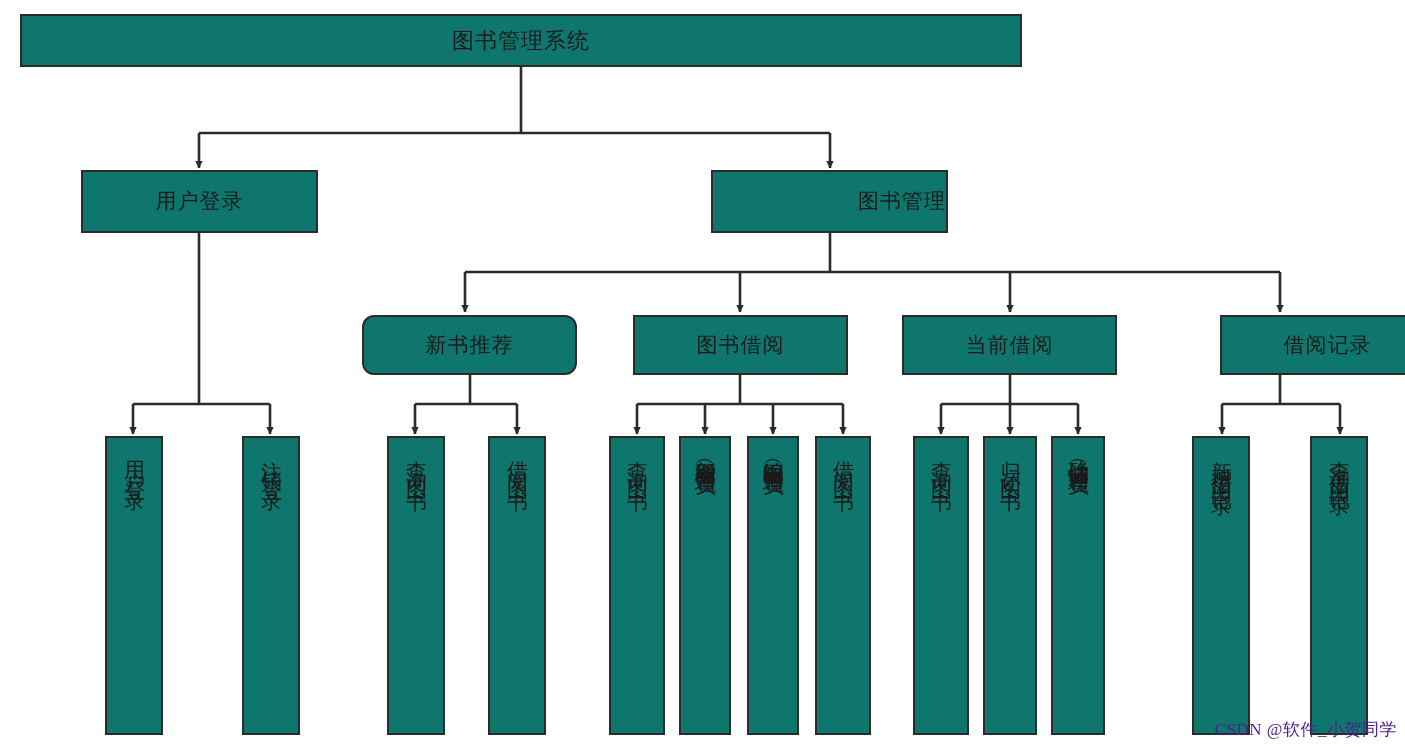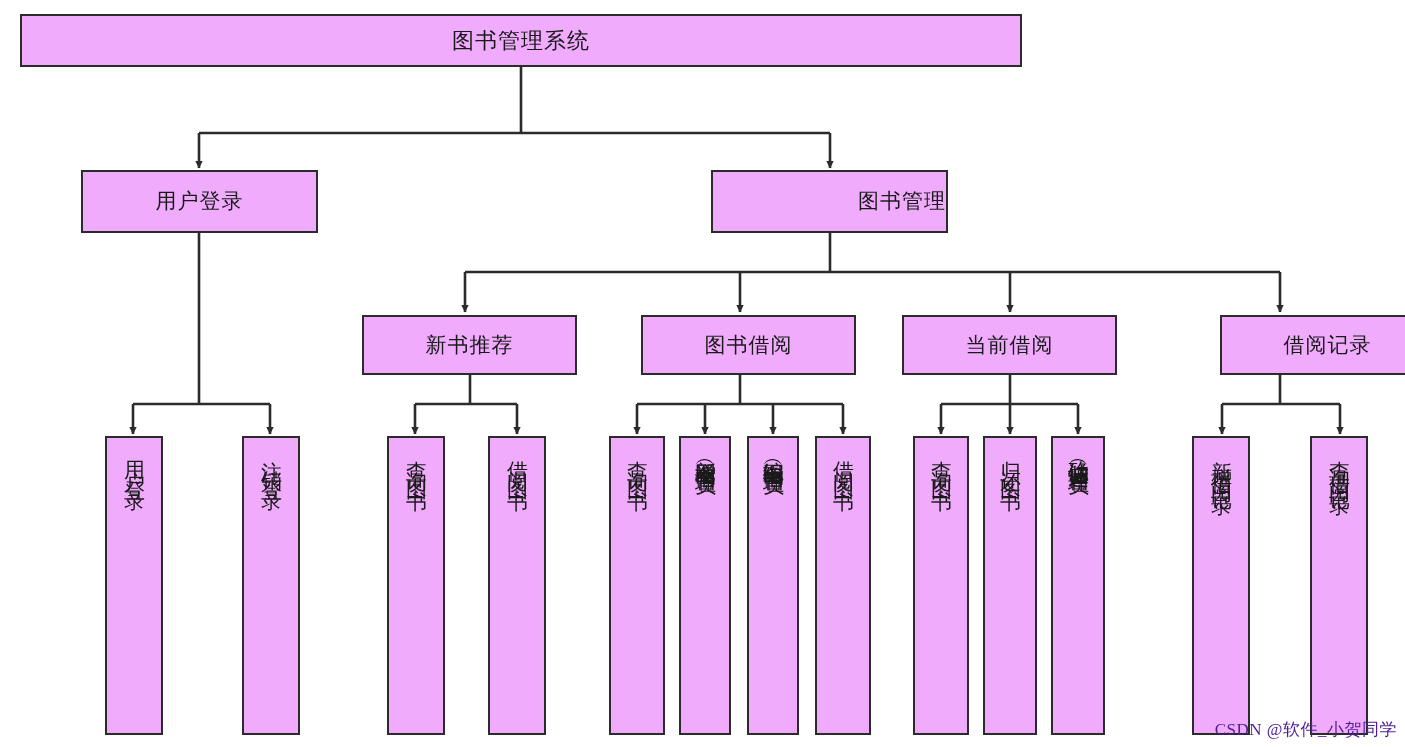--- a/index.html
+++ b/index.html
@@ -22,21 +22,21 @@
     left: 0;
     top: 0;
     width: 1405px;
     height: 747px;
     pointer-events: none;
   }
   .node {
     position: absolute;
     box-sizing: border-box;
     border: 2.5px solid #2b2b2b;
-    background: #f0abfc;
+    background: #0f766e;
     display: flex;
     align-items: center;
     justify-content: center;
     color: #1a1a1a;
   }
   .node .label {
     display: block;
     text-align: center;
     line-height: 1.0;
   }
@@ -142,25 +142,25 @@
   </div>
 
   <div class="node horiz" style="left:81px; top:170px; width:237px; height:63px;">
     <span class="label">用户登录</span>
   </div>
 
   <div class="node horiz" style="left:711px; top:170px; width:237px; height:63px;justify-content:flex-end;">
     <span class="label">图书管理</span>
   </div>
 
-  <div class="node horiz" style="left:362px; top:315px; width:215px; height:60px;">
+  <div class="node horiz" style="left:362px; top:315px; width:215px; height:60px;border-radius:12px;">
     <span class="label">新书推荐</span>
   </div>
 
-  <div class="node horiz" style="left:633px; top:315px; width:215px; height:60px;margin-left:8px;">
+  <div class="node horiz" style="left:633px; top:315px; width:215px; height:60px;">
     <span class="label">图书借阅</span>
   </div>
 
   <div class="node horiz" style="left:902px; top:315px; width:215px; height:60px;">
     <span class="label">当前借阅</span>
   </div>
 
   <div class="node horiz" style="left:1172px; top:315px; width:215px; height:60px;margin-left:48px;">
     <span class="label">借阅记录</span>
   </div>

